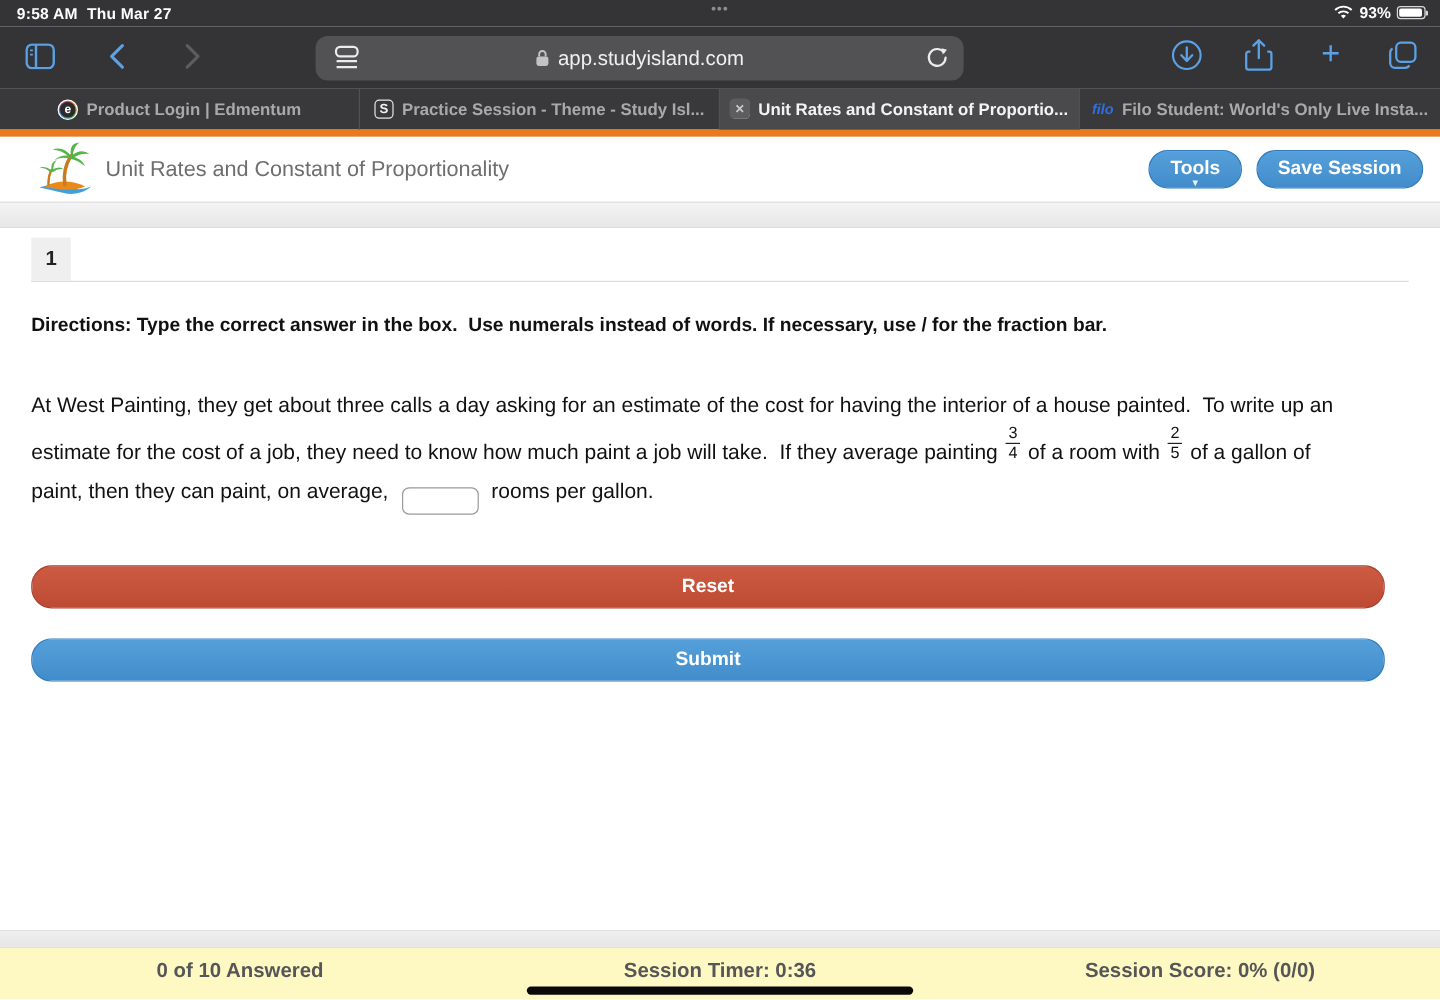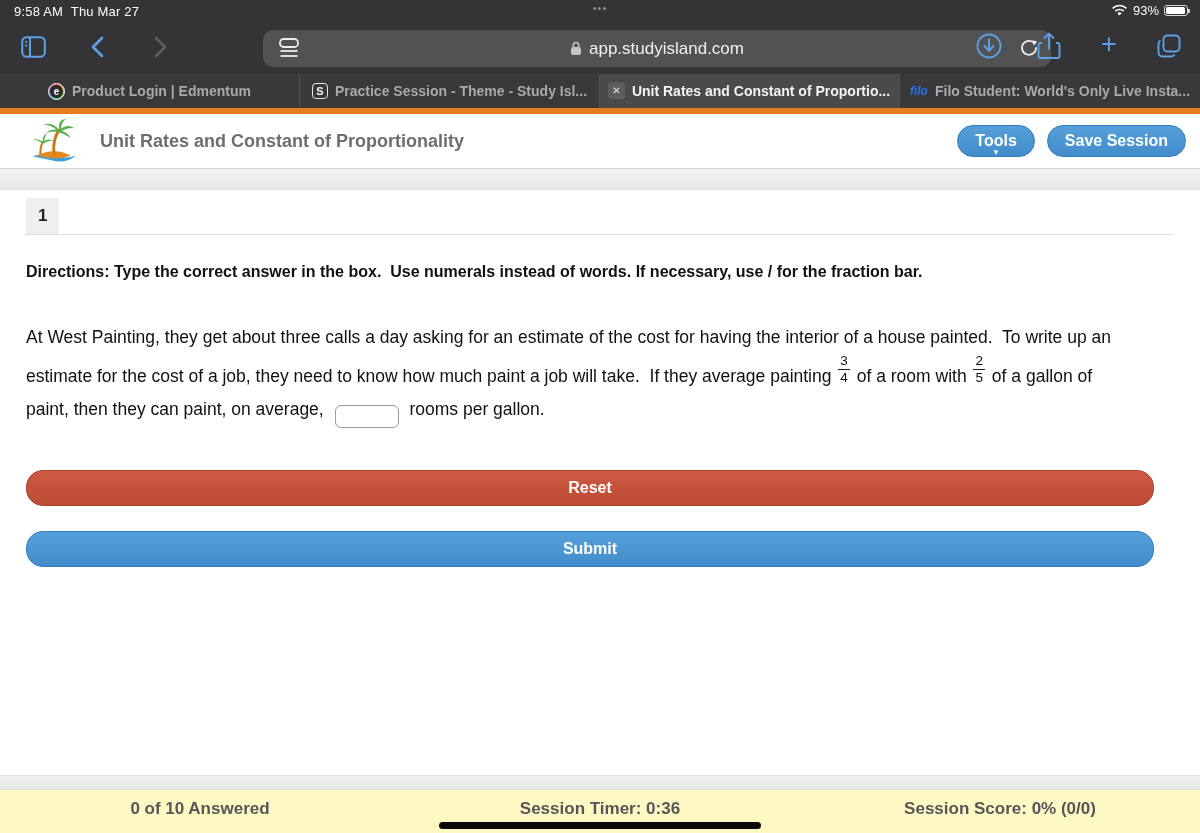--- a/index.html
+++ b/index.html
@@ -1,53 +1,53 @@
 <!DOCTYPE html>
 <html><head>
 <meta charset="utf-8">
 <style>
   * { margin:0; padding:0; box-sizing:border-box; }
   html,body { width:1200px; height:833px; overflow:hidden; font-family:"Liberation Sans", sans-serif; background:#fff; }
   .screen { width:1200px; height:833px; display:flex; flex-direction:column; position:relative; }
 
   
   .chrome { background:#343436; color:#fff; }
-  .status-bar { height:22px; position:relative; font-size:13px; font-weight:normal; }
+  .status-bar { height:22px; position:relative; font-size:13px; font-weight:bold; }
   .status-left { position:absolute; left:14px; top:4px; letter-spacing:.2px; color:#fdfdfd; }
   .status-dots { position:absolute; left:50%; transform:translateX(-50%); top:2px; color:#8f8f93; font-size:11px; letter-spacing:1px; }
   .status-right { position:absolute; right:12px; top:3px; display:flex; align-items:center; gap:5px; color:#fdfdfd; }
   .battery { width:24px; height:11px; border:1px solid #d8d8d8; border-radius:3px; position:relative; }
   .battery .fill { position:absolute; left:1px; top:1px; bottom:1px; width:19px; background:#fff; border-radius:1.5px; }
   .battery .tip { position:absolute; right:-3px; top:3px; width:2px; height:4px; background:#d8d8d8; border-radius:0 1px 1px 0; }
 
   .toolbar { height:52px; position:relative; }
   .nav-group { position:absolute; left:18px; top:10px; display:flex; align-items:center; gap:34px; }
   .icon-btn { width:30px; height:30px; display:flex; align-items:center; justify-content:center; cursor:pointer; }
-  .addr-pill { position:absolute; left:263px; top:8px; width:788px; height:37px; background:#525254; border-radius:10px; display:flex; align-items:center; }
+  .addr-pill { position:absolute; left:263px; top:8px; width:540px; height:37px; background:#525254; border-radius:10px; display:flex; align-items:center; }
   .addr-tabgroup { position:absolute; left:14px; top:7px; }
   .addr-center { flex:1; display:flex; align-items:center; justify-content:center; gap:7px; color:#f0f0f0; font-size:17px; }
   .addr-reload { position:absolute; right:12px; top:8px; }
   .tool-right { position:absolute; right:16px; top:9px; display:flex; align-items:center; gap:30px; }
   .plus-glyph { color:#5aa1e6; font-size:27px; font-weight:300; line-height:1; margin-top:-3px; }
 
   
   .tabbar { height:34px; display:flex; background:#39393b; }
   .tab { width:25%; display:flex; align-items:center; justify-content:center; gap:7px; font-size:14px; font-weight:bold; color:#a9a9ab; border-right:1px solid #515153; position:relative; cursor:pointer; }
   .tab:last-child { border-right:none; }
   .tab.active { background:#4a4a4c; color:#f3f3f3; }
   .tab-close { position:absolute; left:8px; top:8px; width:17px; height:17px; background:#5d5d5f; border-radius:4px; color:#c9c9cb; font-size:10px; display:flex; align-items:center; justify-content:center; cursor:pointer; }
   .fav-edm { width:17px; height:17px; border-radius:50%; border:1.5px solid #fff; background:conic-gradient(#e5413c,#f7a928,#39b54a,#2e9bd6,#8e44ad,#e5413c); color:#fff; font-size:11px; font-weight:bold; display:flex; align-items:center; justify-content:center; }
   .fav-edm span { background:#2b2b2d; border-radius:50%; width:13px; height:13px; display:flex; align-items:center; justify-content:center; font-size:10px; }
   .fav-s { width:16px; height:16px; border:1.5px solid #e8e8ea; border-radius:4px; color:#f0f0f0; font-size:11px; font-weight:bold; display:flex; align-items:center; justify-content:center; }
   .fav-filo { color:#2f6fe4; font-size:12px; font-weight:bold; font-style:italic; }
   .orange-bar { height:6px; background:#e87a1f; }
 
   
   .app-header { height:55px; background:#fff; border-bottom:1px solid #d7d7d7; display:flex; align-items:center; padding:0 14px 0 28px; }
-  .si-title { color:#6e6e6e; font-size:18px; font-weight:bold; margin-left:20px;text-align:right; }
+  .si-title { color:#6e6e6e; font-size:18px; font-weight:normal; margin-left:8px;text-align:right; }
   .header-btns { margin-left:auto; display:flex; gap:12px; align-items:flex-end; }
   .pill-btn { background:linear-gradient(#55a0da,#428ccb); border:1px solid #2f7cbe; color:#fff; font-weight:bold; font-size:16px; border-radius:17px; padding:6px 17px; cursor:pointer; position:relative; font-family:"Liberation Sans",sans-serif; }
   .pill-btn .caret { position:absolute; left:50%; transform:translateX(-50%); bottom:-1px; font-size:8px; color:#e8f2fa; }
 
   .gray-strip { height:21px; background:linear-gradient(#f4f4f4,#e7e7e7); border-bottom:1px solid #dcdcdc; }
   .gray-strip2 { height:15px; background:linear-gradient(#efefef,#e6e6e6); border-top:1px solid #e0e0e0; border-bottom:1px solid #dedede; }
 
   
   .content { flex:1; background:#fff; padding:8px 26px 0 26px; overflow:hidden; }
   .q-number { display:inline-block; background:#efefef; color:#222; font-weight:bold; font-size:17px; padding:8px 12px; min-width:30px; text-align:left; }

